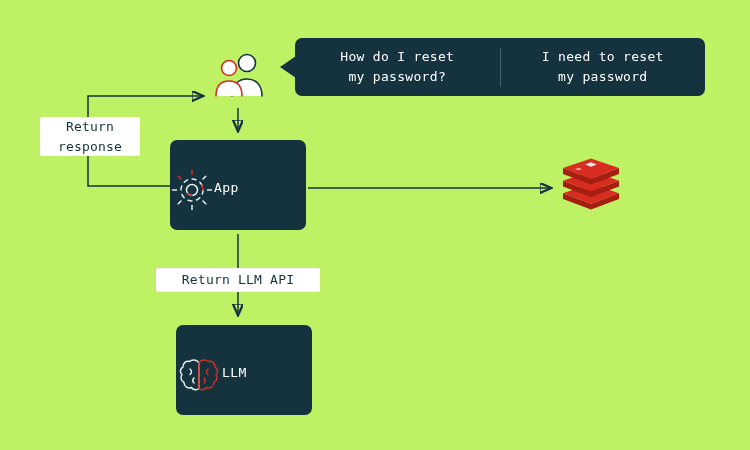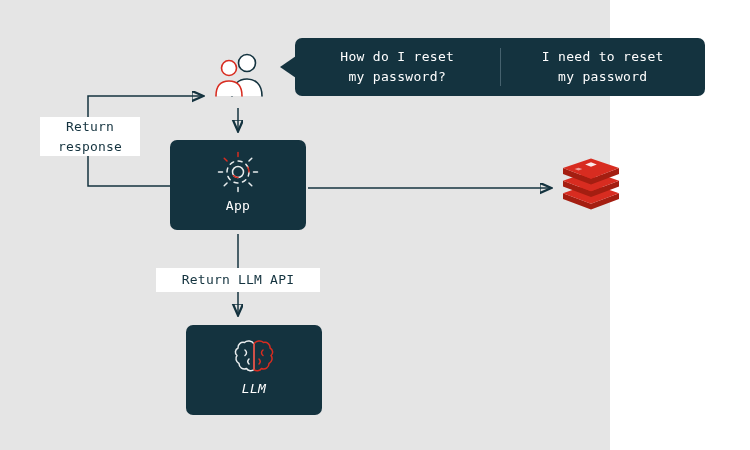--- a/index.html
+++ b/index.html
@@ -1,21 +1,21 @@
 <!DOCTYPE html>
 <html><head>
 <meta charset="utf-8">
 <style>
   * { margin: 0; padding: 0; box-sizing: border-box; }
   html, body { background: #ffffff; }
   body {
     font-family: "DejaVu Sans Mono", "Liberation Mono", monospace;
     width: 750px; height: 450px; overflow: hidden;
   }
-  .canvas { position: relative; width: 610px; height: 450px; background: #e5e5e5; padding-left: 24px; }
+  .canvas { position: relative; width: 750px; height: 450px; background: #bef264; padding-left: 24px; }
 
   .connectors { position: absolute; left: 0; top: 0; width: 750px; height: 450px; pointer-events: none; }
   .connectors path { stroke: #14333F; stroke-width: 1.5; fill: none; }
 
   .speech-bubble {
     position: absolute; left: 295px; top: 38px; width: 410px; height: 58px;
     background: #14333F; border-radius: 7px;
     display: flex; align-items: center;
   }
   .bubble-tail {
@@ -33,24 +33,24 @@
     position: absolute; color: #14333F; font-size: 13px; line-height: 1.5;
     white-space: pre-line; letter-spacing: .2px;
   }
   .return-label { left: 40px; top: 117px; width: 100px; text-align: center; background: #ffffff; }
   .cache-label  { left: 315px; top: 163px; width: 240px; text-align: center; }
   .invoke-label { left: 156px; top: 268px; width: 164px; text-align: center; background: #ffffff; padding: 2px 0; }
 
   .node {
     position: absolute; width: 136px; height: 90px;
     background: #14333F; border-radius: 7px;
-    display: flex; flex-direction: column; align-items: center;
+    display: flex; flex-direction: row; align-items: center;
   }
   .app-node { left: 170px; top: 140px; }
-  .llm-node { left: 186px; top: 325px; font-style: italic; }
+  .llm-node { left: 176px; top: 325px; }
   .node-icon { margin-top: 10px; }
   .llm-node .node-icon { margin-top: 12px; }
   .node-label { color: #ffffff; font-size: 13px; margin-top: 4px; letter-spacing: .4px; }
 
   .user-icon-wrap { position: absolute; left: 212px; top: 50px; }
   .redis-wrap { position: absolute; left: 563px; top: 158px; }
 </style>
 </head>
 <body>
 

